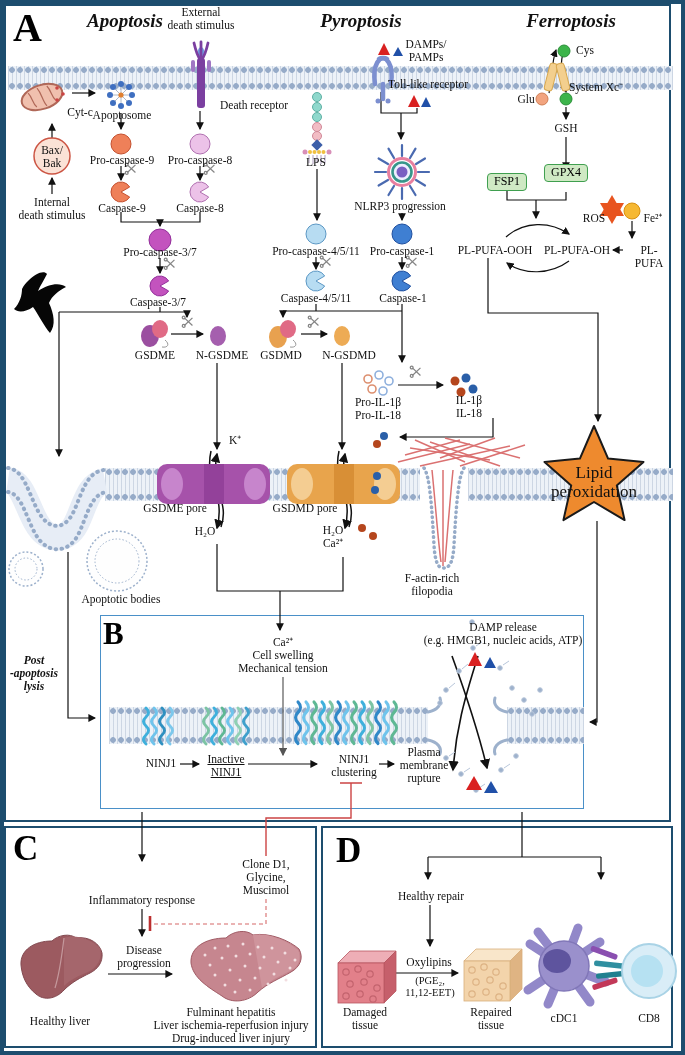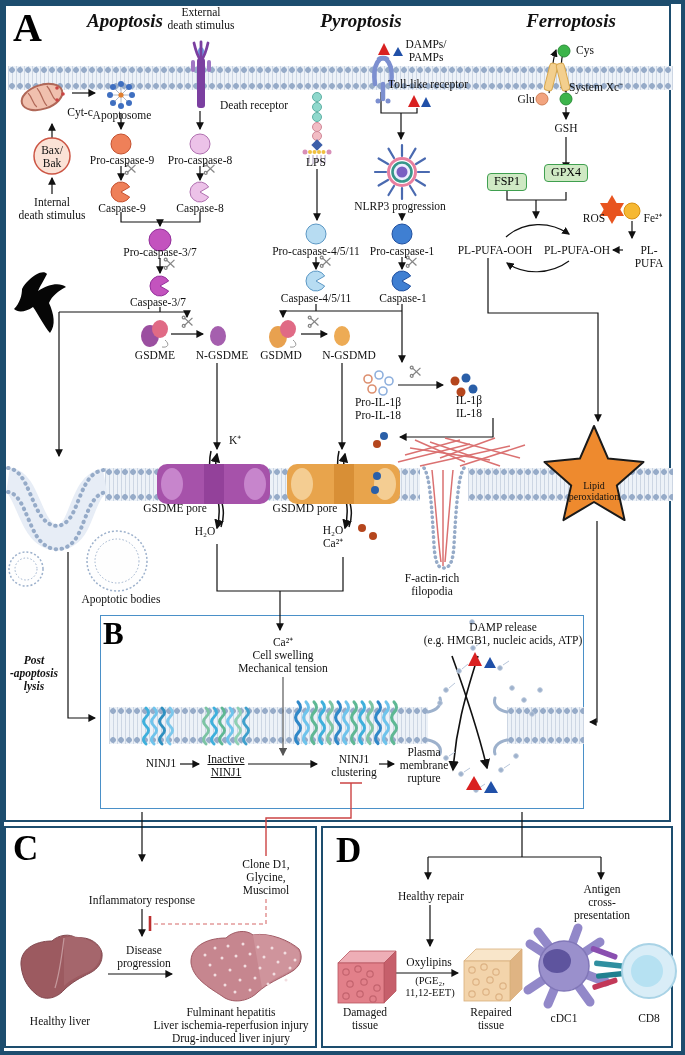--- a/index.html
+++ b/index.html
@@ -549,21 +549,21 @@
   <div class="lbl" style="left:596px;top:81px;">System Xc⁻</div>
   <div class="lbl" style="left:526px;top:93px;">Glu</div>
   <div class="lbl" style="left:566px;top:122px;">GSH</div>
   <div class="gbox" style="left:507px;top:173px;">FSP1</div>
   <div class="gbox" style="left:566px;top:164px;">GPX4</div>
   <div class="lbl" style="left:594px;top:212px;">ROS</div>
   <div class="lbl" style="left:653px;top:212px;">Fe²⁺</div>
   <div class="lbl" style="left:495px;top:244px;">PL-PUFA-OOH</div>
   <div class="lbl" style="left:577px;top:244px;">PL-PUFA-OH</div>
   <div class="lbl" style="left:649px;top:244px;">PL-PUFA</div>
-  <div class="lbl" style="left:594px;top:480px;font-size:10px;">Lipid
+  <div class="lbl" style="left:594px;top:463px;font-size:17px;">Lipid
 peroxidation</div>
 
   <div class="plabel" style="left:103px;top:618px;font-size:31px;">B</div>
   <div class="lbl" style="left:283px;top:636px;">Ca²⁺
 Cell swelling
 Mechanical tension</div>
   <div class="lbl" style="left:503px;top:621px;">DAMP release
 (e.g. HMGB1, nucleic acids, ATP)</div>
   <div class="lbl" style="left:161px;top:757px;">NINJ1</div>
   <div class="lbl" style="left:226px;top:753px;text-decoration:underline;">Inactive
@@ -581,22 +581,20 @@
   <div class="lbl" style="left:142px;top:894px;">Inflammatory response</div>
   <div class="lbl" style="left:144px;top:944px;">Disease
 progression</div>
   <div class="lbl" style="left:60px;top:1015px;">Healthy liver</div>
   <div class="lbl" style="left:231px;top:1006px;">Fulminant hepatitis
 Liver ischemia-reperfusion injury
 Drug-induced liver injury</div>
 
   <div class="plabel" style="left:336px;top:833px;font-size:35px;">D</div>
   <div class="lbl" style="left:431px;top:890px;">Healthy repair</div>
-  <div class="lbl" style="left:602px;top:883px;">Antigen
-cross-presentation</div>
   <div class="lbl" style="left:429px;top:956px;">Oxylipins</div>
   <div class="lbl sm" style="left:430px;top:975px;">(PGE₂,
 11,12-EET)</div>
   <div class="lbl" style="left:365px;top:1006px;">Damaged
 tissue</div>
   <div class="lbl" style="left:491px;top:1006px;">Repaired
 tissue</div>
   <div class="lbl" style="left:564px;top:1012px;">cDC1</div>
   <div class="lbl" style="left:649px;top:1012px;">CD8</div>
 

